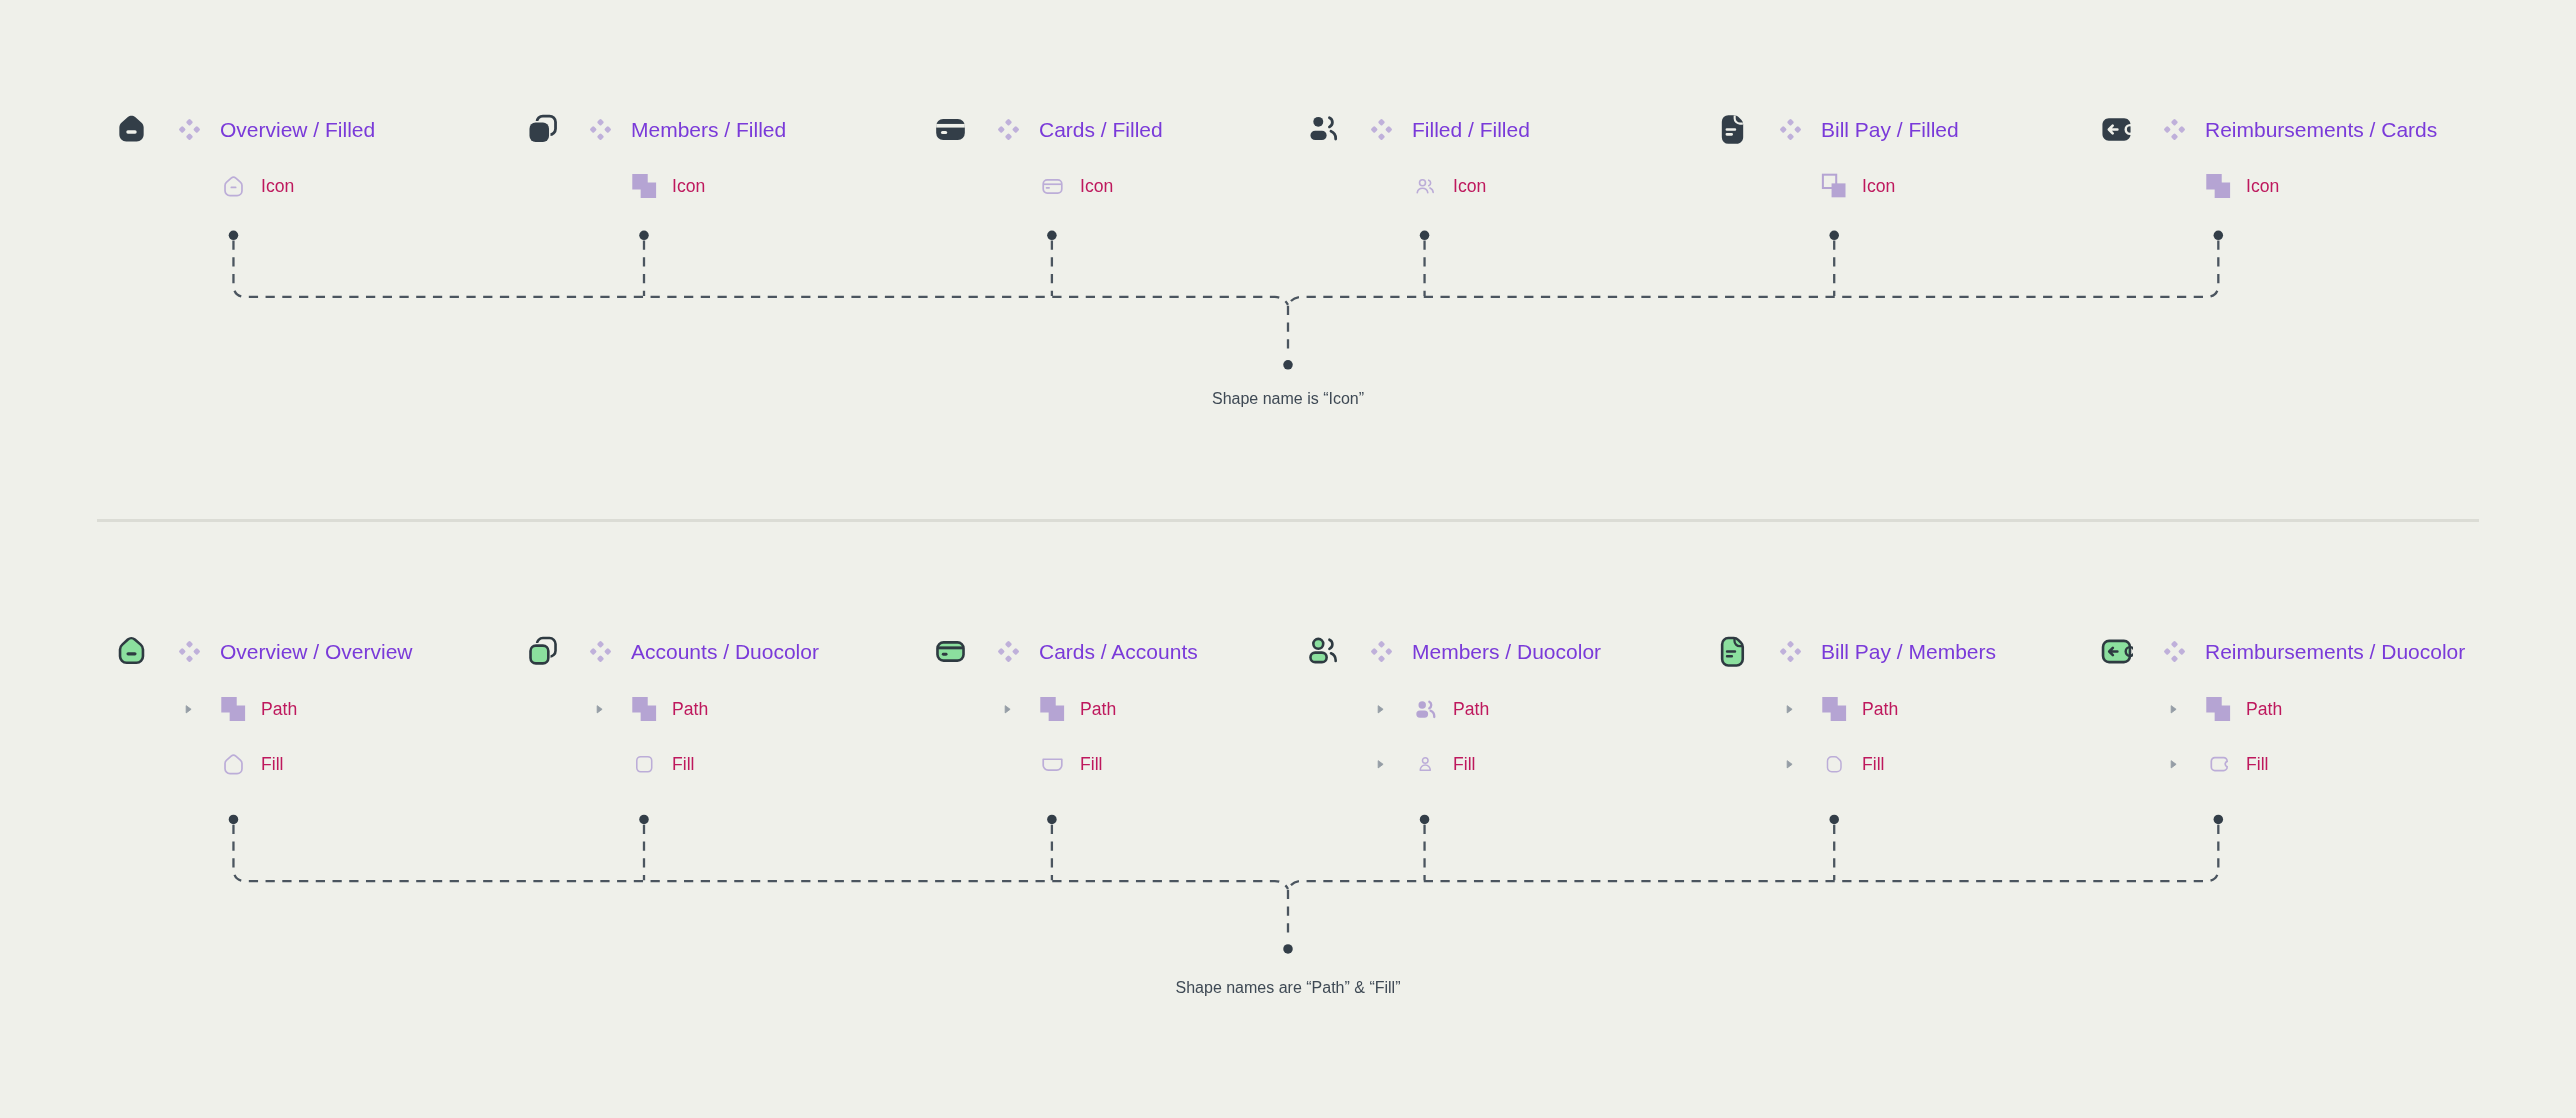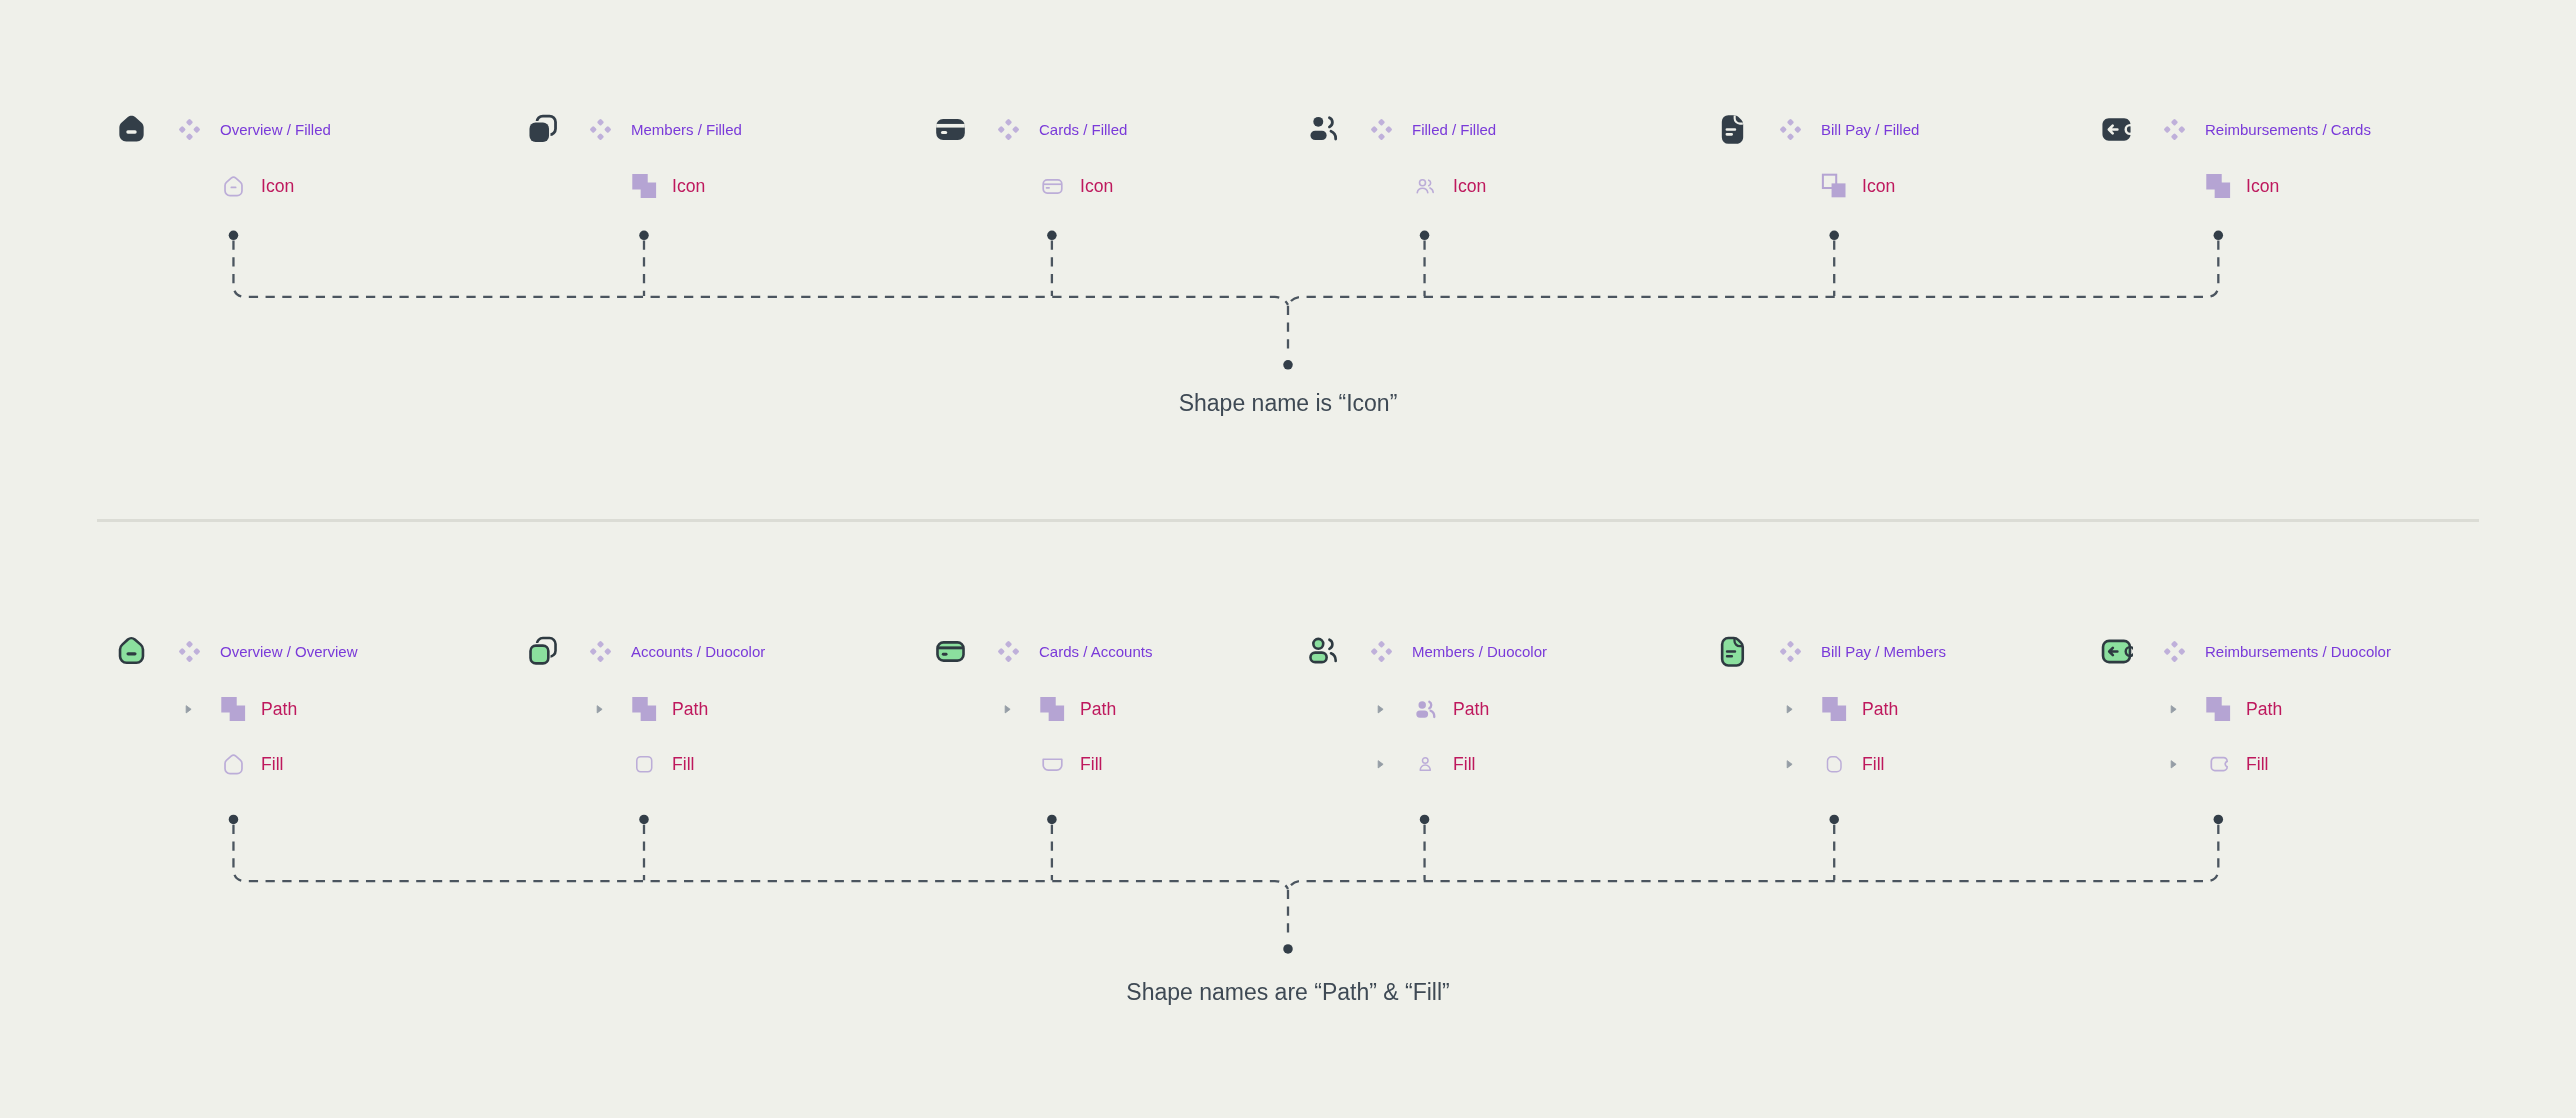--- a/index.html
+++ b/index.html
@@ -1,28 +1,28 @@
 <!DOCTYPE html>
 <html style="font-size:14px"><head>
 <meta charset="utf-8">
 <style>
   html,body{margin:0;padding:0;background:#eff0ea;}
   .canvas{position:relative;width:2576px;height:1119px;background:#eff0ea;overflow:hidden;
           font-family:"Liberation Sans",sans-serif;}
   .overlay{position:absolute;left:0;top:0;width:2576px;height:1119px;pointer-events:none;}
   .divider{position:absolute;left:97px;top:519px;width:2382px;height:2.6px;background:#dbdcd5;}
-  .caption{position:absolute;transform:translateX(-50%);font-size:23px;color:#3e4954;white-space:nowrap;}
+  .caption{position:absolute;transform:translateX(-50%);font-size:16px;color:#3e4954;white-space:nowrap;}
   .cap-a{left:1288px;top:390px;}
   .cap-b{left:1288px;top:979px;}
   .group{position:absolute;width:379px;height:211px;}
   .comp-icon{position:absolute;left:0;top:0;width:33px;height:33px;}
   .comp-icon svg{width:33px;height:33px;display:block;}
   .diamond{position:absolute;left:63px;top:5.3px;width:23px;height:23px;}
   .diamond svg{width:23px;height:23px;display:block;}
-  .comp-label{position:absolute;left:105px;top:0;height:33px;line-height:33px;font-size:15px;
+  .comp-label{position:absolute;left:105px;top:0;height:33px;line-height:33px;font-size:21px;
               font-weight:500;color:#7a3ad9;white-space:nowrap;}
   .layer-row{position:absolute;left:0;height:26.4px;width:100%;}
   .row-icon-t{top:60px;}
   .row-path{top:61px;}
   .row-fill{top:116px;}
   .tri{position:absolute;left:68px;top:8px;width:10.6px;height:10.6px;}
   .tri svg{width:10.6px;height:10.6px;display:block;}
   .thumb{position:absolute;left:105px;top:0;width:26.4px;height:26.4px;
          display:flex;align-items:center;justify-content:center;}
   .layer-label{position:absolute;left:146px;top:0;height:26.4px;line-height:26.4px;font-size:17.6px;

